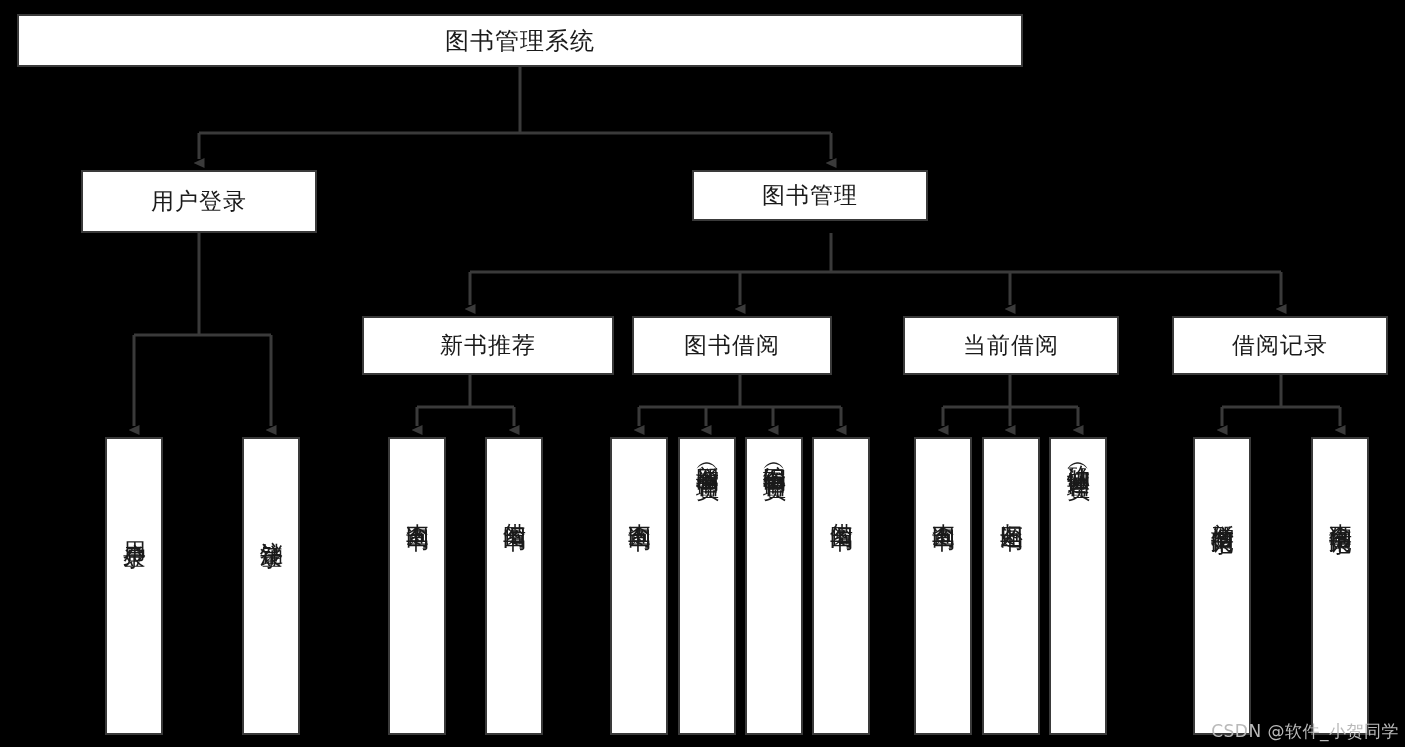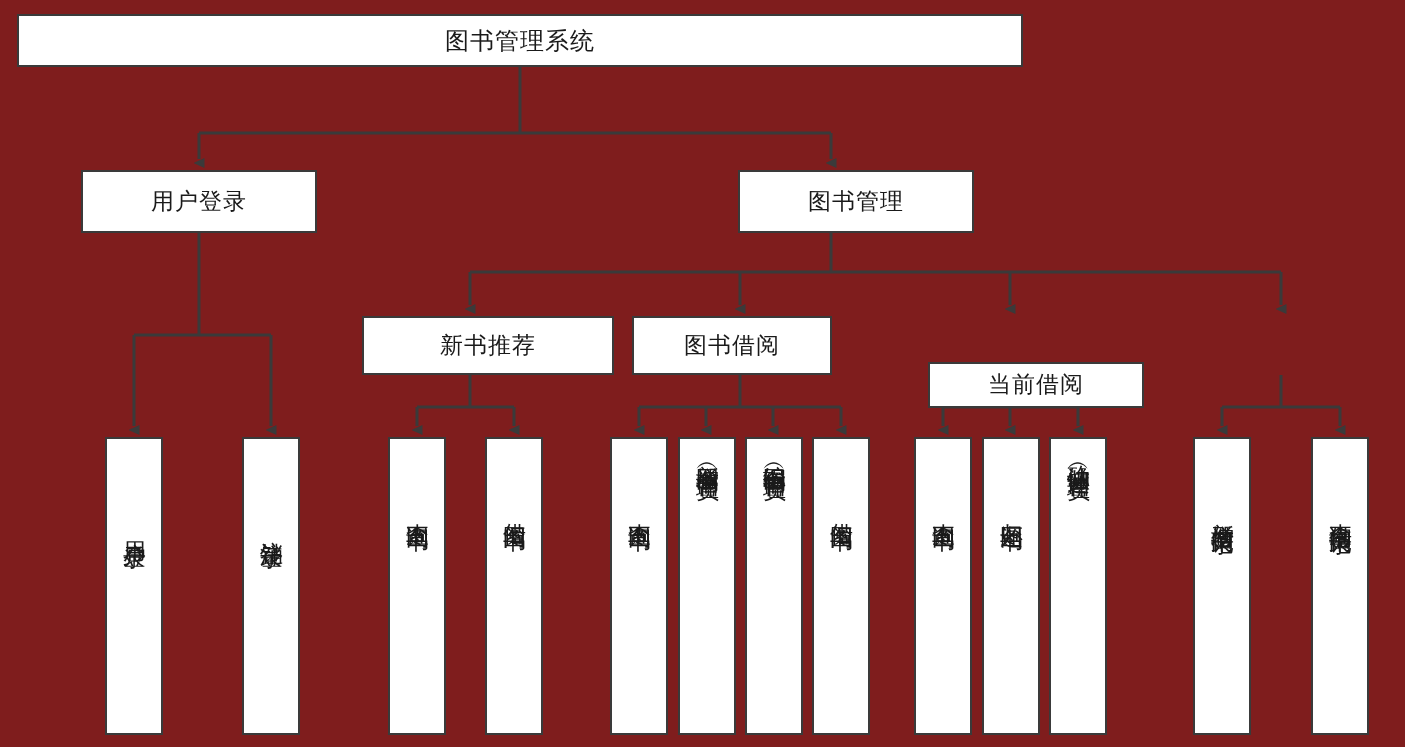--- a/index.html
+++ b/index.html
@@ -4,21 +4,21 @@
 <style>
   html, body {
     margin: 0;
     padding: 0;
     background: #ffffff;
   }
   #canvas {
     position: relative;
     width: 1405px;
     height: 747px;
-    background: #7f1d1d;
+    background: #000000;
     font-family: "DejaVu Sans", "Liberation Sans", sans-serif;
     overflow: hidden;
   }
   #wires {
     position: absolute;
     left: 0;
     top: 0;
     width: 1405px;
     height: 747px;
     pointer-events: none;
@@ -130,32 +130,35 @@
     </g>
   </svg>
 
   <div class="node node-root" style="left:17px; top:14px; width:1006px; height:53px;">
     <span>图书管理系统</span>
   </div>
 
   <div class="node node-h" style="left:81px; top:170px; width:236px; height:63px;">
     <span>用户登录</span>
   </div>
-  <div class="node node-h" style="left:738px; top:170px; width:236px; height:63px;">
+  <div class="node node-h" style="left:692px; top:170px; width:236px; height:51px;">
     <span>图书管理</span>
   </div>
 
   <div class="node node-h" style="left:362px; top:316px; width:252px; height:59px;">
     <span>新书推荐</span>
   </div>
   <div class="node node-h" style="left:632px; top:316px; width:200px; height:59px;">
     <span>图书借阅</span>
   </div>
-  <div class="node node-h" style="left:928px; top:316px; width:216px; height:46px;margin-top:46px;">
+  <div class="node node-h" style="left:903px; top:316px; width:216px; height:59px;">
     <span>当前借阅</span>
+  </div>
+  <div class="node node-h" style="left:1172px; top:316px; width:216px; height:59px;">
+    <span>借阅记录</span>
   </div>
 
   <div class="node node-v leaf-low" style="left:105px; top:437px; width:58px; height:298px;">
     <span class="vtext">用户登录</span>
   </div>
   <div class="node node-v leaf-low" style="left:242px; top:437px; width:58px; height:298px;">
     <span class="vtext">注销登录</span>
   </div>
 
   <div class="node node-v leaf-mid" style="left:388px; top:437px; width:58px; height:298px;">
@@ -188,14 +191,15 @@
     <span class="vtext">确认归还（管理员）</span>
   </div>
 
   <div class="node node-v leaf-mid" style="left:1193px; top:437px; width:58px; height:298px;">
     <span class="vtext">新增借阅记录</span>
   </div>
   <div class="node node-v leaf-mid" style="left:1311px; top:437px; width:58px; height:298px;">
     <span class="vtext">查询借阅记录</span>
   </div>
 
+  <div id="watermark">CSDN @软件_小贺同学</div>
 
 </div>
 
 </body></html>

